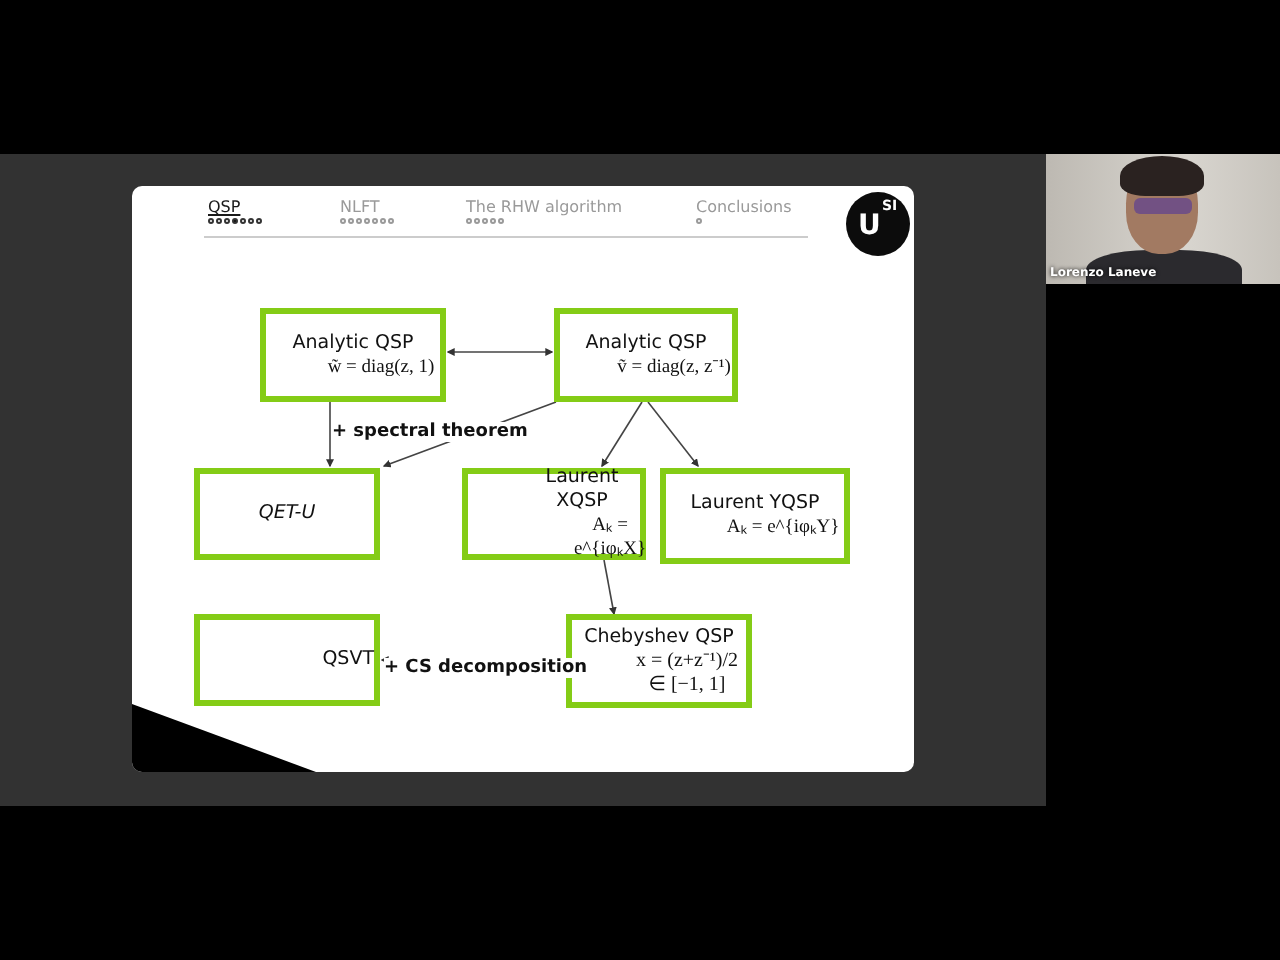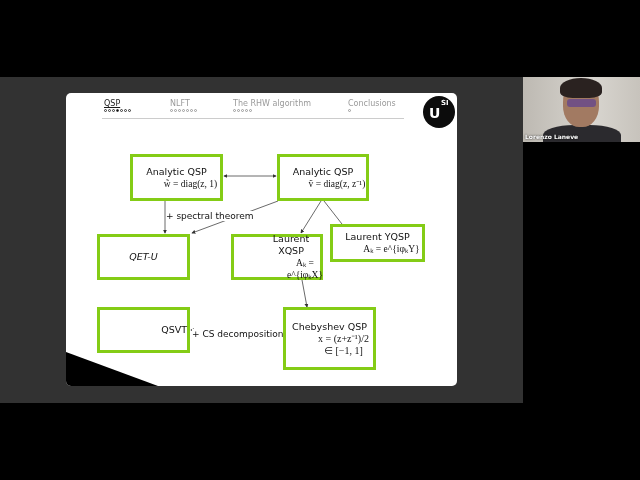--- a/index.html
+++ b/index.html
@@ -12,21 +12,21 @@
   .dot { width:3px; height:3px; border:0.6px solid #9a9a9a; border-radius:50%; box-sizing:border-box; }
   .nav.active .dot { border-color:#333; }
   .dot.filled { background:#111; border-color:#111; }
   .rule { position:absolute; left:36px; top:25px; width:302px; height:1px; background:#ccc; }
   .title { position:absolute; left:36px; top:30px; font-size:14.5px; color:#111; }
   .logo { position:absolute; left:357px; top:3px; width:32px; height:32px; border-radius:50%; background:#0c0c0c; }
   .logo .u { position:absolute; left:6px; top:9px; color:#fff; font-size:14px; font-weight:bold; }
   .logo .si { position:absolute; left:18px; top:3px; color:#fff; font-size:7px; font-weight:bold; }
   .box { position:absolute; border:3px solid #84cc16; background:#fff; box-sizing:border-box; display:flex; flex-direction:column; align-items:center; justify-content:center; text-align:center; font-size:9.5px; color:#111; line-height:12px; }
   .formula { font-family:Liberation Serif, serif; font-size:9.5px;margin-left:28px; }
-  .label { position:absolute; font-size:9px; color:#111; white-space:nowrap; background:#fff; }
+  .label { position:absolute; font-size:9px; color:#111; white-space:nowrap; background:#fff;font-weight:bold; }
   svg.arrows { position:absolute; left:0; top:0; width:391px; height:293px; }
   .corner { position:absolute; left:0; bottom:0; width:0; height:0; border-style:solid; border-width:34px 0 0 92px; border-color:transparent transparent transparent #000; }
   .cam { position:absolute; left:523px; top:77px; width:117px; height:65px; background:linear-gradient(180deg,#c9c6c0 0%,#d4d1cb 45%,#a9a49d 100%); overflow:hidden; }
   .cam .wall { position:absolute; left:0; top:0; width:117px; height:65px; background:linear-gradient(90deg,#bdb9b2 0%,#d8d5cf 60%,#c7c3bc 100%); }
   .cam .head { position:absolute; left:40px; top:4px; width:36px; height:46px; border-radius:45%; background:#a27a62; }
   .cam .hair { position:absolute; left:37px; top:1px; width:42px; height:20px; border-radius:50% 50% 30% 30%; background:#2a2220; }
   .cam .glasses { position:absolute; left:44px; top:22px; width:29px; height:8px; border-radius:3px; background:#6a4a8a; opacity:0.85; }
   .cam .body { position:absolute; left:20px; top:48px; width:78px; height:25px; border-radius:40% 40% 0 0; background:#2b2a2e; }
   .cam .name { position:absolute; left:2px; bottom:2px; font-size:6px; color:#fff; font-weight:bold; text-shadow:0 0 2px #000; }
 </style>
@@ -114,28 +114,28 @@
     <div>Analytic QSP</div>
     <div class="formula">ṽ = diag(z, z⁻¹)</div>
   </div>
   <div class="box" style="left:31px; top:141px; width:93px; height:46px;font-style:italic;">
     <div>QET-U</div>
   </div>
   <div class="box" style="left:165px; top:141px; width:92px; height:46px;padding-left:28px;">
     <div>Laurent XQSP</div>
     <div class="formula">Aₖ = e^{iφₖX}</div>
   </div>
-  <div class="box" style="left:264px; top:131px; width:95px; height:38px;">
+  <div class="box" style="left:264px; top:141px; width:95px; height:48px;">
     <div>Laurent YQSP</div>
     <div class="formula">Aₖ = e^{iφₖY}</div>
   </div>
   <div class="box" style="left:31px; top:214px; width:93px; height:46px;align-items:flex-end;">
     <div>QSVT</div>
   </div>
-  <div class="box" style="left:217px; top:214px; width:93px; height:63px;">
+  <div class="box" style="left:217px; top:214px; width:93px; height:47px;">
     <div>Chebyshev QSP</div>
     <div class="formula" style="font-size:10px;">x = (z+z⁻¹)/2 ∈ [−1, 1]</div>
   </div>
 
   <div class="label" style="left:100px; top:118px;">+ spectral theorem</div>
   <div class="label" style="left:126px; top:236px;">+ CS decomposition</div>
 
   <div class="corner"></div>
 </div>
 

